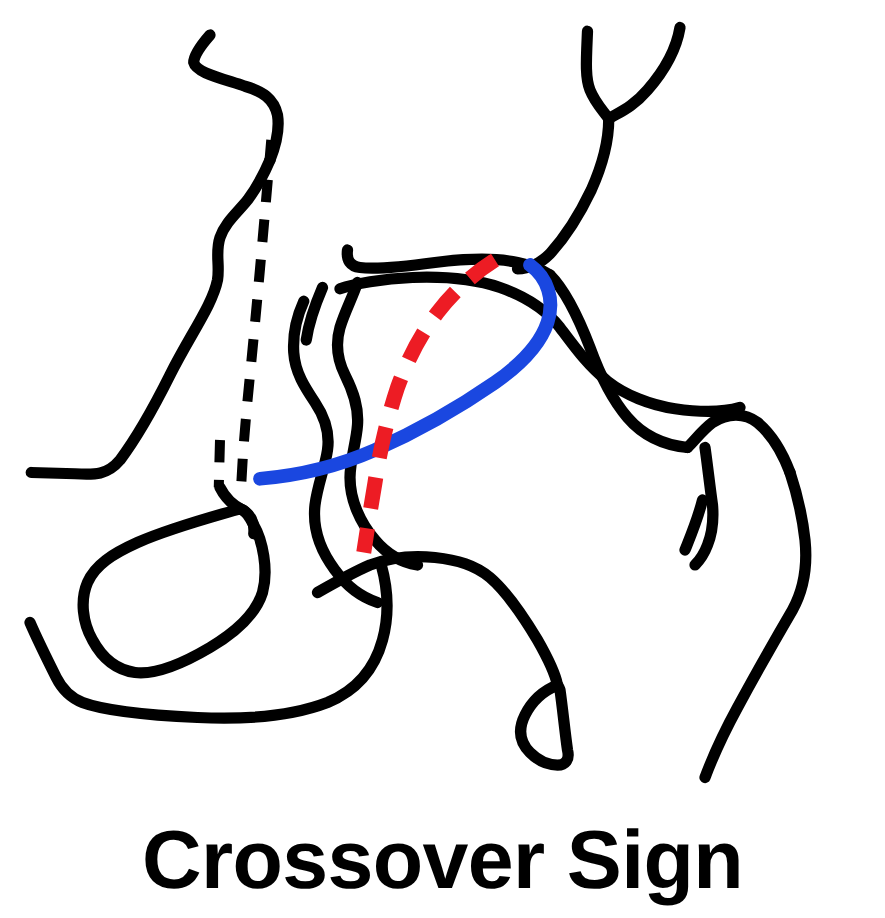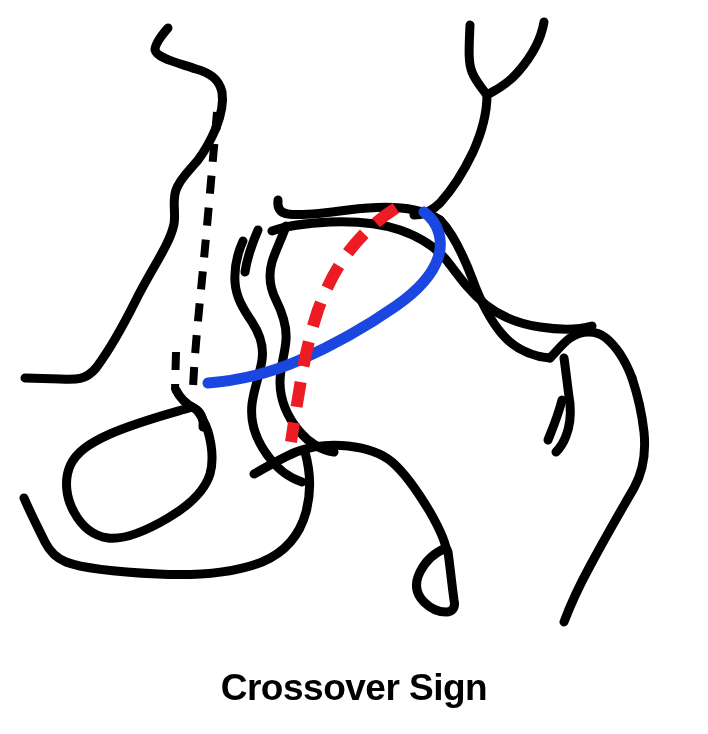--- a/index.html
+++ b/index.html
@@ -35,21 +35,21 @@
     top: 640px;
     width: 708px;
     height: 94px;
     display: flex;
     align-items: center;
     justify-content: center;
   }
   .caption-text {
     font-family: "Liberation Sans", sans-serif;
     font-weight: bold;
-    font-size: 37px;
+    font-size: 66px;
     line-height: 1;
     letter-spacing: -0.5px;
     color: #000000;
     white-space: nowrap;
   }
 </style>
 </head>
 <body>
 
 <div id="figure-root">

